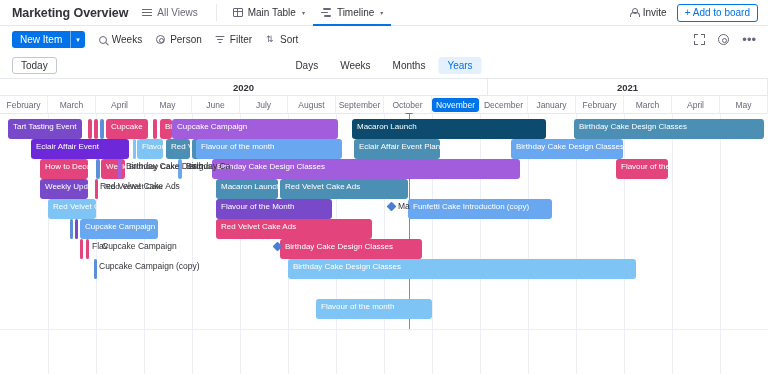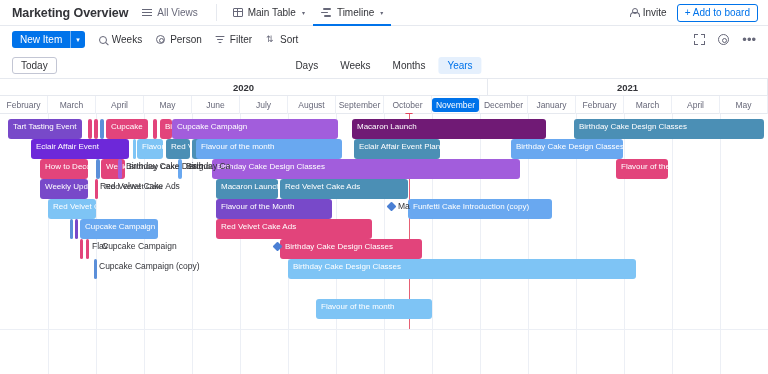--- a/index.html
+++ b/index.html
@@ -306,21 +306,21 @@
     <div class="todayline" style="left: 409px; height: 215px;"></div>
     <div class="bar" style="left: 8px; width: 74px; top: 5px; background: rgb(120, 73, 201);">Tart Tasting Event</div>
     <div class="bar tiny" style="left: 88px; width: 4px; top: 5px; background: rgb(226, 68, 123);"></div>
     <div class="bar tiny" style="left: 94px; width: 4px; top: 5px; background: rgb(226, 68, 123);"></div>
     <div class="bar tiny" style="left: 100px; width: 4px; top: 5px; background: rgb(91, 143, 217);"></div>
     <div class="bar" style="left: 106px; width: 42px; top: 5px; background: rgb(226, 68, 123);">Cupcake</div>
     <div class="bar tiny" style="left: 153px; width: 4px; top: 5px; background: rgb(226, 68, 123);"></div>
     <div class="bar" style="left: 160px; width: 12px; top: 5px; background: rgb(226, 68, 123);">Bir</div>
     <div class="bar" style="left: 174px; width: 24px; top: 5px; background: rgb(75, 143, 181);">Eclai</div>
     <div class="bar" style="left: 172px; width: 166px; top: 5px; background: rgb(162, 93, 220);">Cupcake Campaign</div>
-    <div class="bar" style="left: 352px; width: 194px; top: 5px; background: #701a75;">Macaron Launch</div>
+    <div class="bar" style="left: 352px; width: 194px; top: 5px; background: #0c4a6e;">Macaron Launch</div>
     <div class="bar" style="left: 574px; width: 190px; top: 5px; background: rgb(75, 143, 181);">Birthday Cake Design Classes</div>
     <div class="bar" style="left: 31px; width: 98px; top: 25px; background: #6d28d9;">Eclair Affair Event</div>
     <div class="bar tiny" style="left: 133px; width: 3px; top: 25px; background: rgb(126, 196, 245);"></div>
     <div class="bar" style="left: 137px; width: 26px; top: 25px; background: rgb(126, 196, 245);">Flavour</div>
     <div class="bar" style="left: 166px; width: 24px; top: 25px; background: rgb(75, 143, 181);">Red Ve</div>
     <div class="bar" style="left: 192px; width: 16px; top: 25px; background: rgb(75, 143, 181);">Bir</div>
     <div class="bar" style="left: 196px; width: 146px; top: 25px; background: rgb(105, 168, 240);">Flavour of the month</div>
     <div class="bar" style="left: 354px; width: 86px; top: 25px; background: rgb(75, 143, 181);">Eclair Affair Event Planning</div>
     <div class="bar" style="left: 511px; width: 112px; top: 25px; background: rgb(105, 168, 240);">Birthday Cake Design Classes (copy)</div>
     <div class="bar" style="left: 40px; width: 48px; top: 45px; background: rgb(226, 68, 123);">How to Decora</div>

